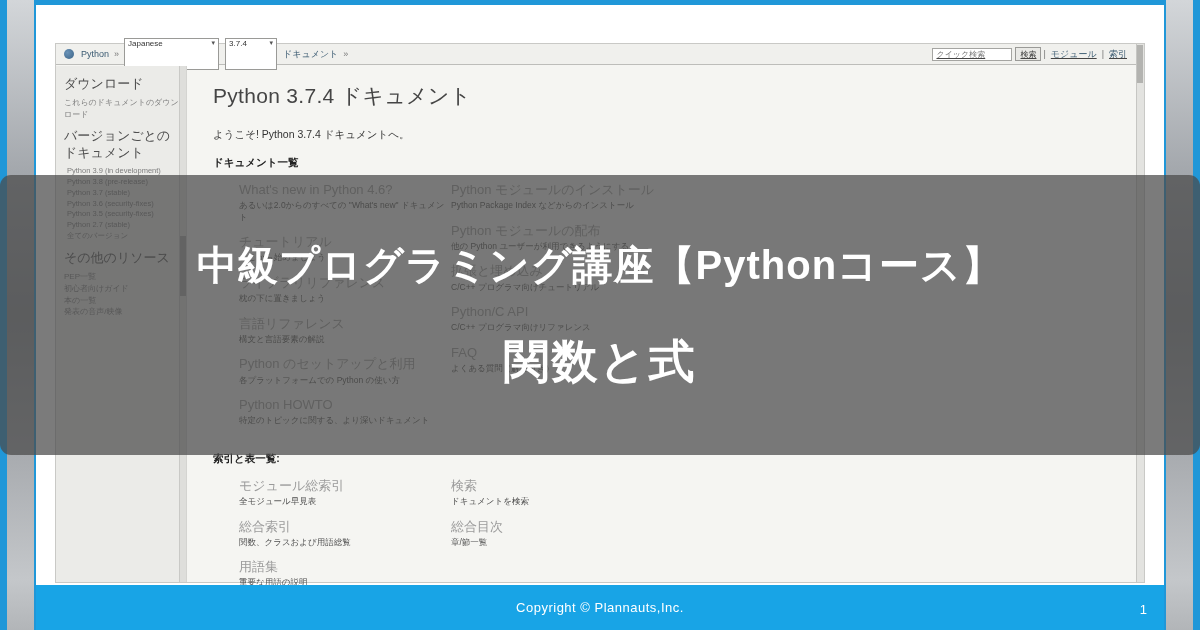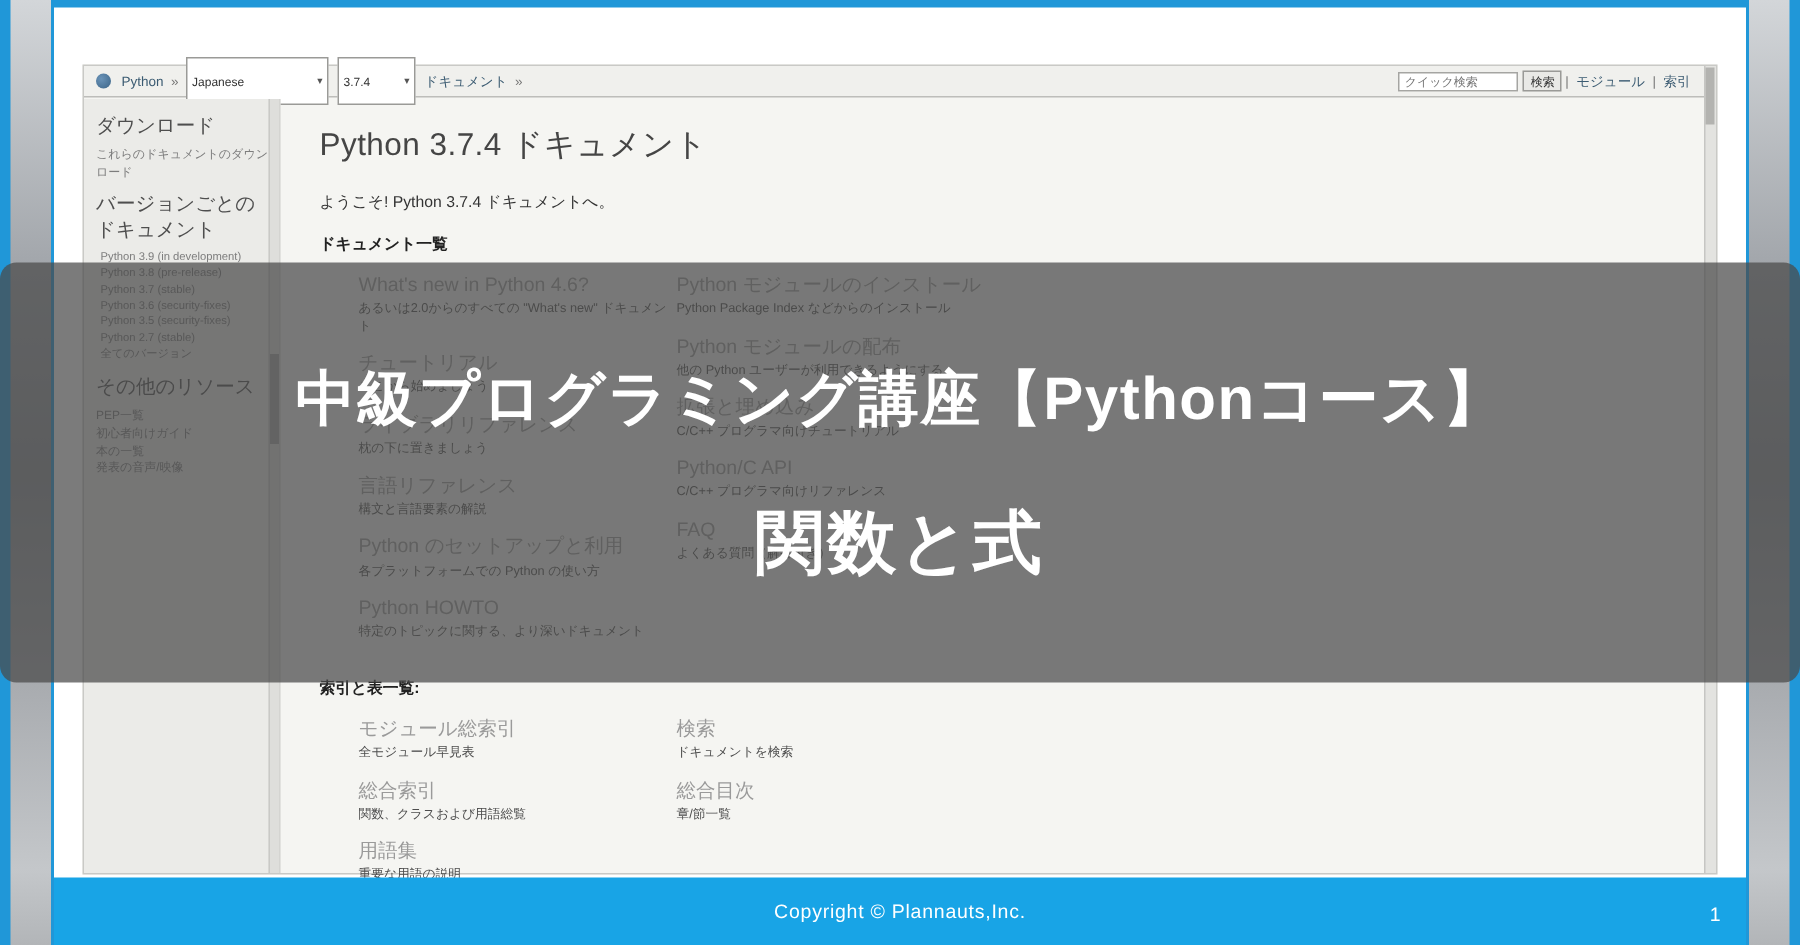--- a/index.html
+++ b/index.html
@@ -22,26 +22,26 @@
     background:#f5f5f2; border:1px solid #c9c9c6; font-family:"Liberation Sans", sans-serif; }
   .docs-scrollbar { position:absolute; top:0; right:0; bottom:0; width:8px; background:#e3e3e0; border-left:1px solid #c6c6c3; }
   .docs-scrollbar .thumb { position:absolute; top:1px; right:1px; width:6px; height:38px; background:#b3b3b0; }
 
   .relbar { height:21px; background:#f0f0ed; border-bottom:1px solid #bdbdba; display:flex; align-items:center;
     padding:0 14px 0 8px; font-size:9px; color:#444; }
   .relbar .crumb-link { color:#3b5b72; margin:0 3px; cursor:pointer; }
   .relbar .sep { color:#777; margin:0 2px; }
   .python-logo-icon { width:10px; height:10px; border-radius:50%; display:inline-block; margin-right:4px;
     background:radial-gradient(circle at 35% 35%, #6a93b8, #3c6487); }
-  .fake-select { display:inline-flex; align-items:center; justify-content:space-between; background:#fff;
+  .fake-select { display:inline-flex; align-items:flex-start; justify-content:space-between; background:#fff;
     border:1px solid #9a9a97; height:32px; font-size:8px; color:#333; padding:0 3px; margin:0 3px; }
   .fake-select .arrow { font-size:7px; color:#555; margin-left:4px; }
   .sel-lang { width:95px; }
   .sel-ver { width:52px;gap:10px; }
-  .relbar-right { margin-left:auto; display:flex; align-items:center; font-size:9px; }
+  .relbar-right { margin-left:auto; display:flex; align-items:center; font-size:9px;text-decoration:underline; }
   .quick-search { width:80px; height:13px; border:1px solid #a5a5a2; background:#fff; font-size:8px;
     padding:0 3px; color:#333; font-family:"Liberation Sans", sans-serif; }
   .search-btn { height:14px; font-size:8px; border:1px solid #9a9a97; background:#e9e9e6; margin-left:3px;
     padding:0 4px; color:#333; font-family:"Liberation Sans", sans-serif; }
 
   .docs-body { position:absolute; top:22px; left:0; right:9px; bottom:0; display:flex; }
 
   .sidebar { width:131px; background:#ebebe8; border-right:1px solid #d4d4d1; padding:8px 4px 8px 8px;
     position:relative; flex-shrink:0; }
   .sidebar h3 { font-size:13px; font-weight:normal; color:#4e4e4e; margin:8px 0 5px; line-height:1.25; }

